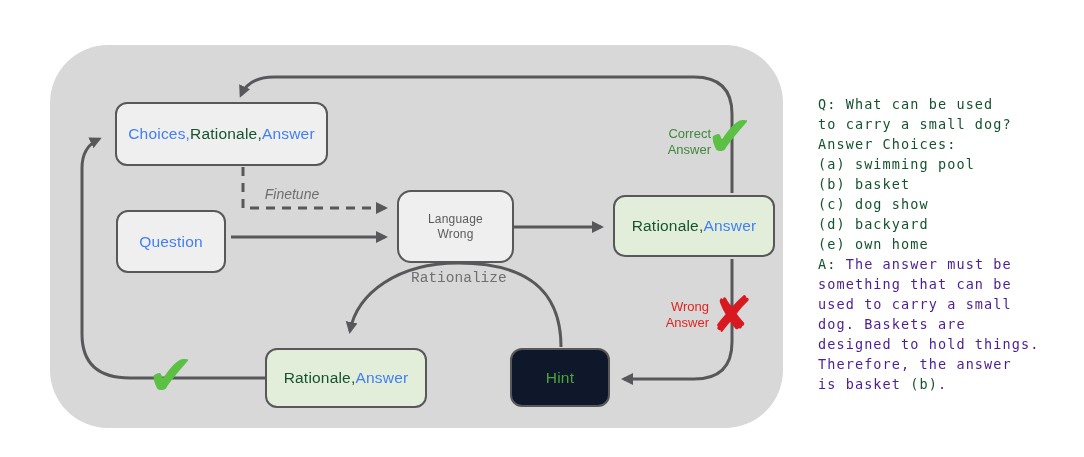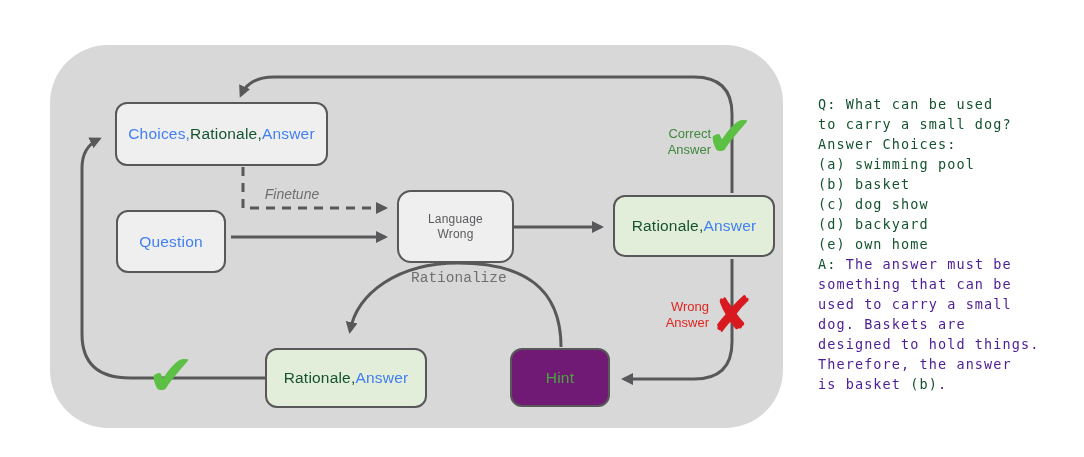--- a/index.html
+++ b/index.html
@@ -12,21 +12,21 @@
     background:#d8d8d9;border-radius:58px;
   }
   .flow-svg{position:absolute;left:0;top:0;z-index:2;}
   .node{
     position:absolute;z-index:3;box-sizing:border-box;
     border:2.5px solid #58585a;border-radius:12px;background:#efeff0;
     display:flex;align-items:center;justify-content:center;
     font-size:15.5px;letter-spacing:.2px;white-space:nowrap;
   }
   .node-green{background:#e2eed9;}
-  .node-yellow{background:#701a75;}
+  .node-yellow{background:#0f172a;}
   .node-lm{border-radius:14px;font-size:12px;color:#5b5b5d;text-align:center;line-height:1.25;}
   .edge-label{
     position:absolute;z-index:3;color:#6f6f71;font-size:14px;
     text-align:center;line-height:1.2;white-space:nowrap;
   }
   .status-label{position:absolute;z-index:3;font-size:13px;text-align:right;line-height:1.25;white-space:nowrap;}
   .status-green{color:#41873d;}
   .status-red{color:#e0241f;}
   .mark{position:absolute;z-index:4;line-height:1;font-family:"DejaVu Sans",sans-serif;}
   .mark-check{color:#5bc043;font-size:57px;}

